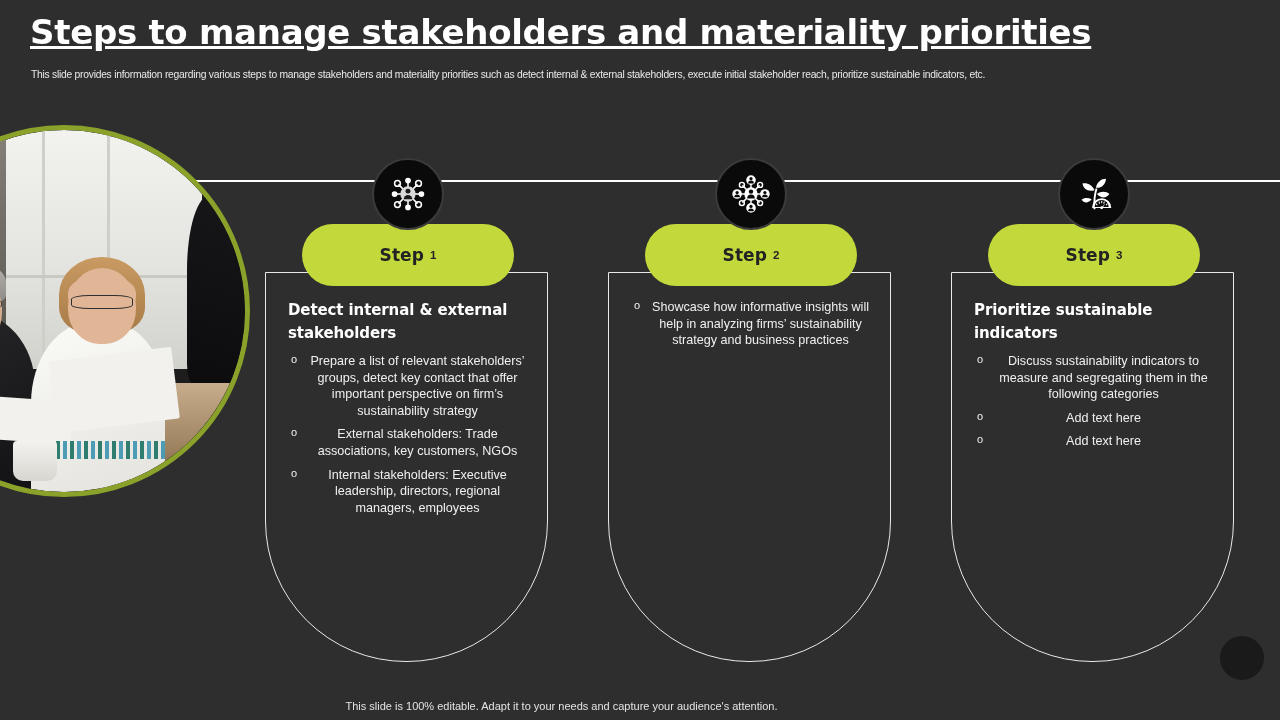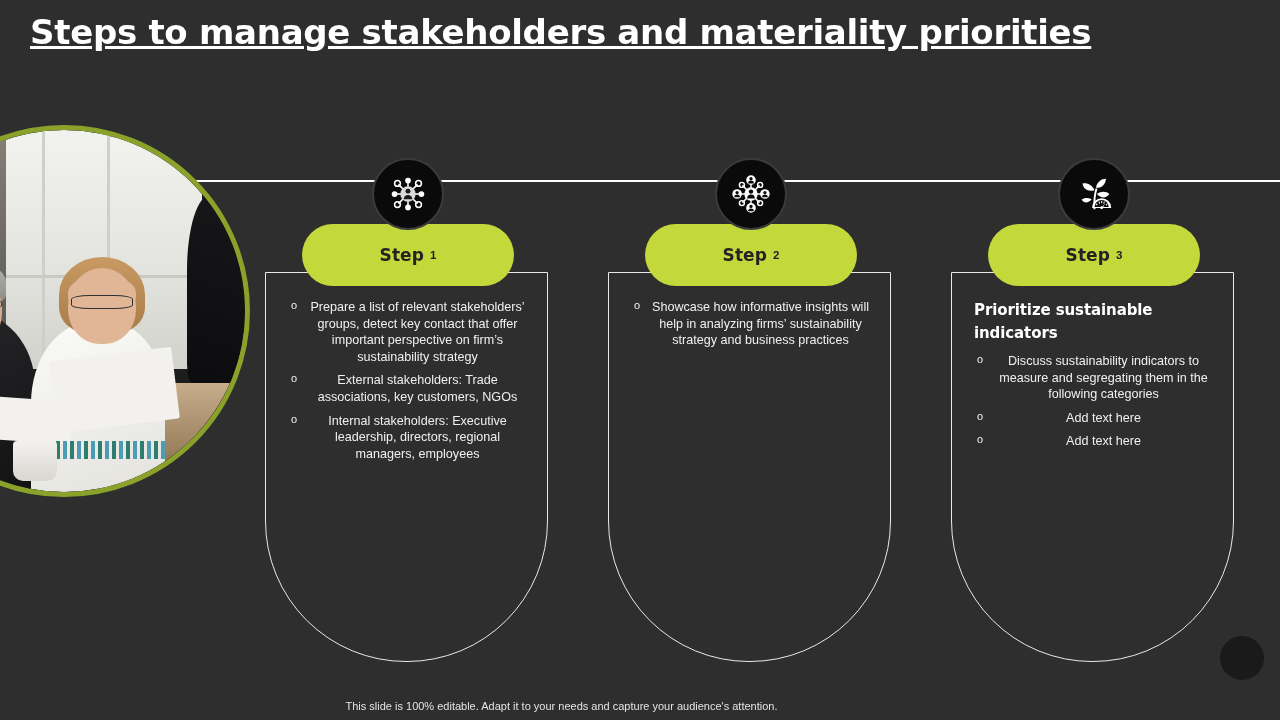--- a/index.html
+++ b/index.html
@@ -140,20 +140,21 @@
     position:absolute; left:0; bottom:8px; width:1123px; text-align:center;
     font-size:11px; color:#e3e3e3;
   }
 </style>
 </head>
 <body>
 
 <div class="slide">
 
   <div class="title">Steps to manage stakeholders and materiality priorities</div>
+  <div class="subtitle">This slide provides information regarding various steps to manage stakeholders and materiality priorities such as detect internal &amp; external stakeholders, execute initial stakeholder reach, prioritize sustainable indicators, etc.</div>
 
   <div class="hrule"></div>
 
   <div class="photo-wrap">
     <div class="photo">
       <div class="p-window"></div>
       <div class="p-mullion" style="left:44%"></div>
       <div class="p-mullion" style="left:62%"></div>
       <div class="p-mull-h" style="top:40%"></div>
       <div class="p-wall"></div>
@@ -204,20 +205,21 @@
       </svg>
     </div>
 
     <div class="pill">
       <span class="pill-text">Step</span>
       <span class="pill-num">1</span>
     </div>
 
     <div class="card">
       <div class="card-inner">
+        <div class="card-title">Detect internal &amp; external stakeholders</div>
         <ul class="bullets">
           <li>Prepare a list of relevant stakeholders’ groups, detect key contact that offer important perspective on firm’s sustainability strategy</li>
           <li>External stakeholders: Trade associations, key customers, NGOs</li>
           <li>Internal stakeholders: Executive leadership, directors, regional managers, employees</li>
         </ul>
       </div>
     </div>
   </div>
 
   <div class="col col-2">

